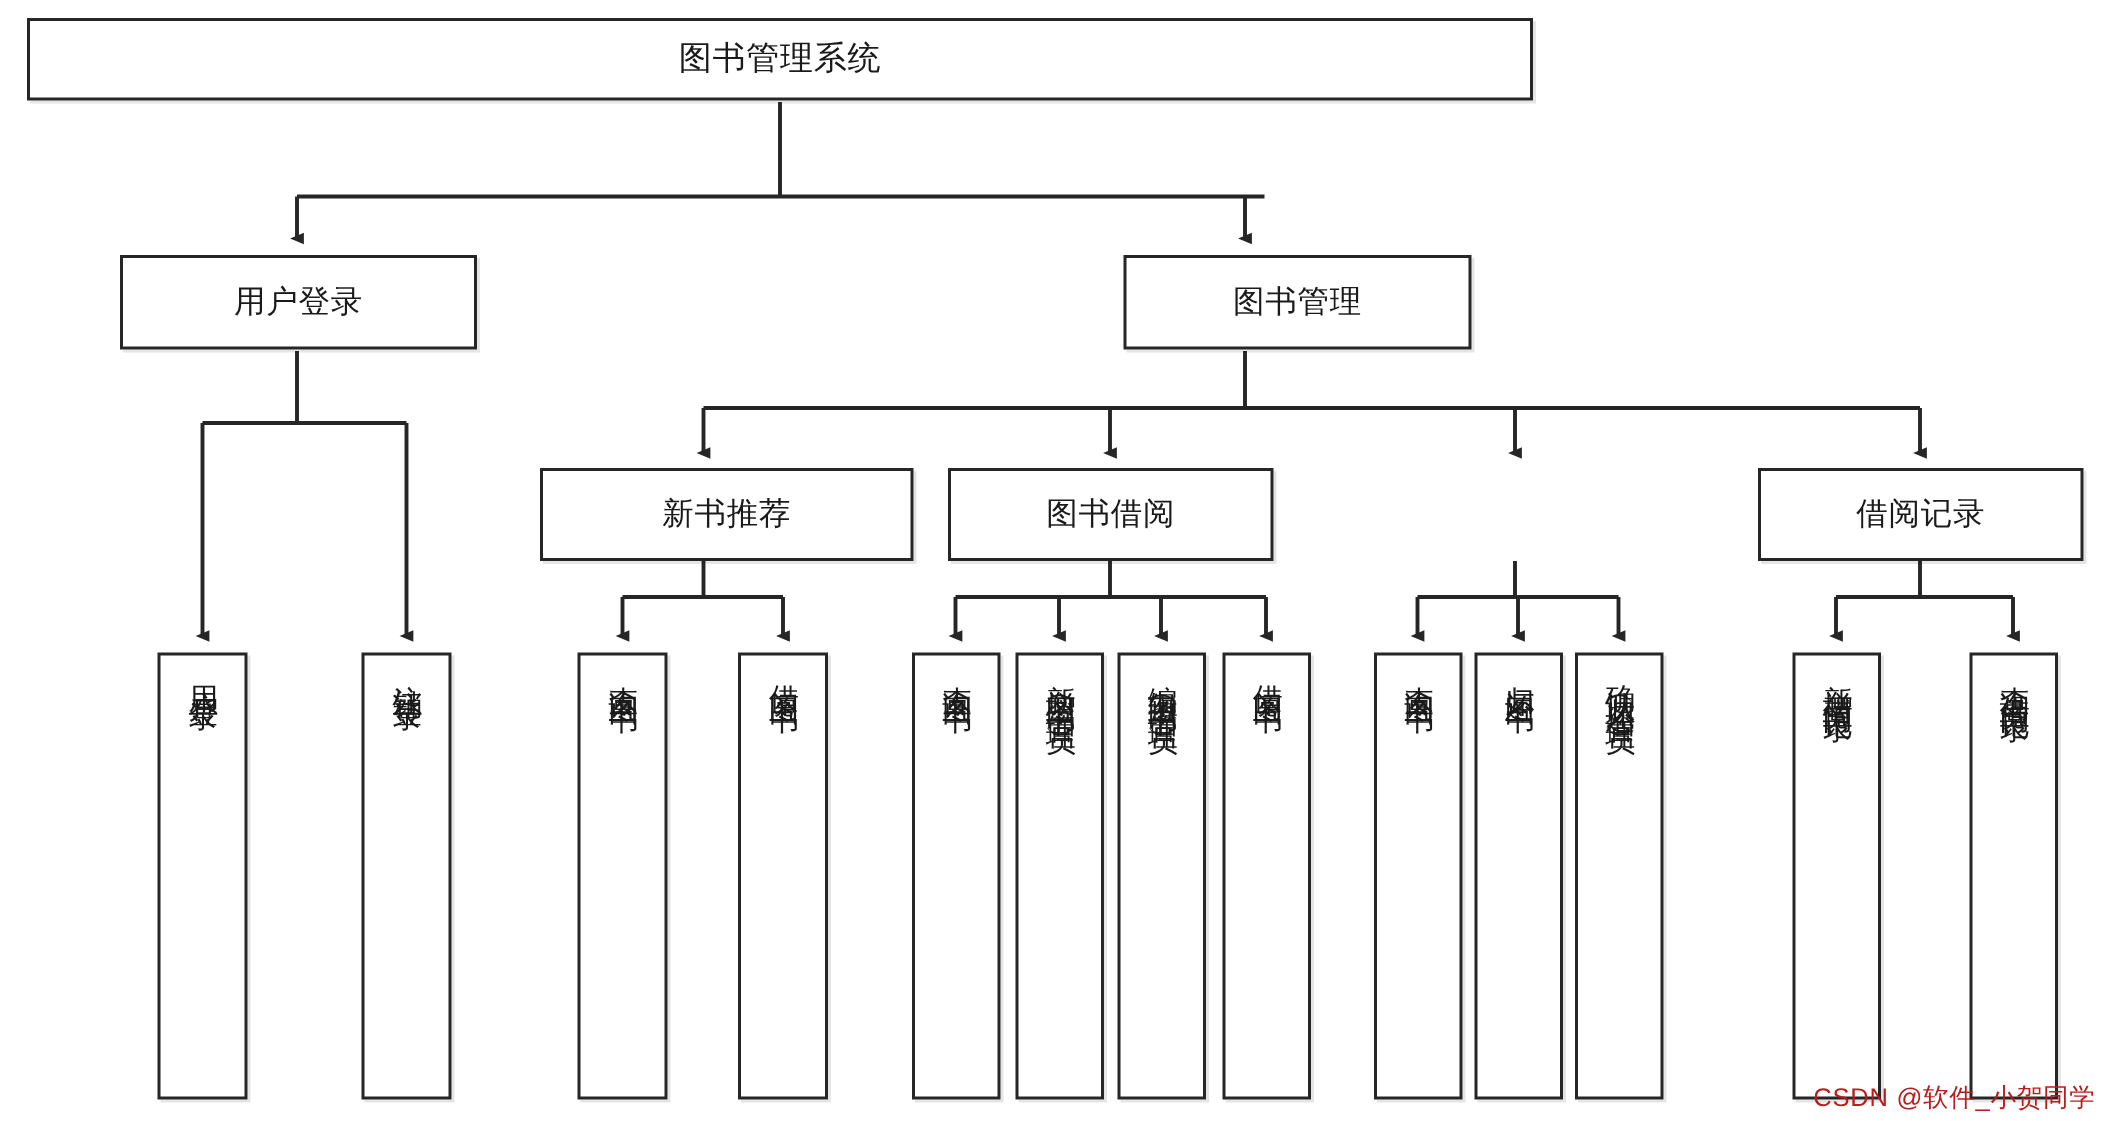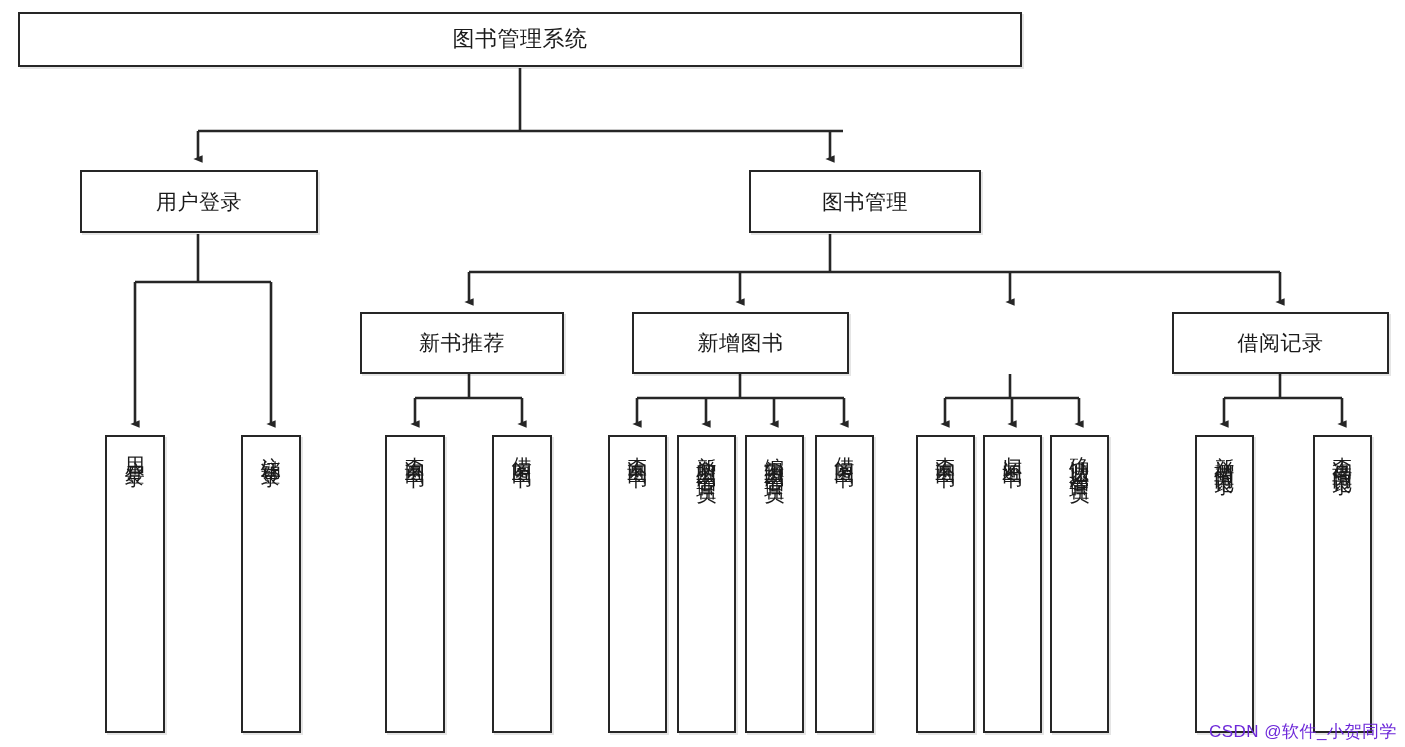--- a/index.html
+++ b/index.html
@@ -55,21 +55,21 @@
   .node.leaf {
     align-items: flex-start;
     justify-content: center;
     padding-top: 4px;
   }
   .node.root .node-label { font-size: 22px; }
   .watermark {
     position: absolute;
     right: 8px;
     bottom: 4px;
-    color: #6d28d9;
+    color: #b91c1c;
     font-size: 17px;
     letter-spacing: 0.5px;
     z-index: 5;
     white-space: nowrap;
   }
 </style>
 </head>
 <body>
 
 <div id="diagram-root">
@@ -128,25 +128,25 @@
     <span class="node-label">图书管理系统</span>
   </div>
 
   <div class="node" style="left:80px; top:170px; width:238px; height:63px;">
     <span class="node-label">用户登录</span>
   </div>
   <div class="node" style="left:712px; top:170px; width:232px; height:63px;margin-left:37px;">
     <span class="node-label">图书管理</span>
   </div>
 
-  <div class="node" style="left:360px; top:312px; width:204px; height:62px;">
+  <div class="node" style="left:360px; top:312px; width:249px; height:62px;">
     <span class="node-label">新书推荐</span>
   </div>
   <div class="node" style="left:632px; top:312px; width:217px; height:62px;">
-    <span class="node-label">新增图书</span>
+    <span class="node-label">图书借阅</span>
   </div>
   <div class="node" style="left:1172px; top:312px; width:217px; height:62px;align-items:center;">
     <span class="node-label">借阅记录</span>
   </div>
 
   <div class="node leaf" style="left:105px; top:435px; width:60px; height:298px;">
     <span class="node-label">用户登录</span>
   </div>
   <div class="node leaf" style="left:241px; top:435px; width:60px; height:298px;">
     <span class="node-label">注销登录</span>

